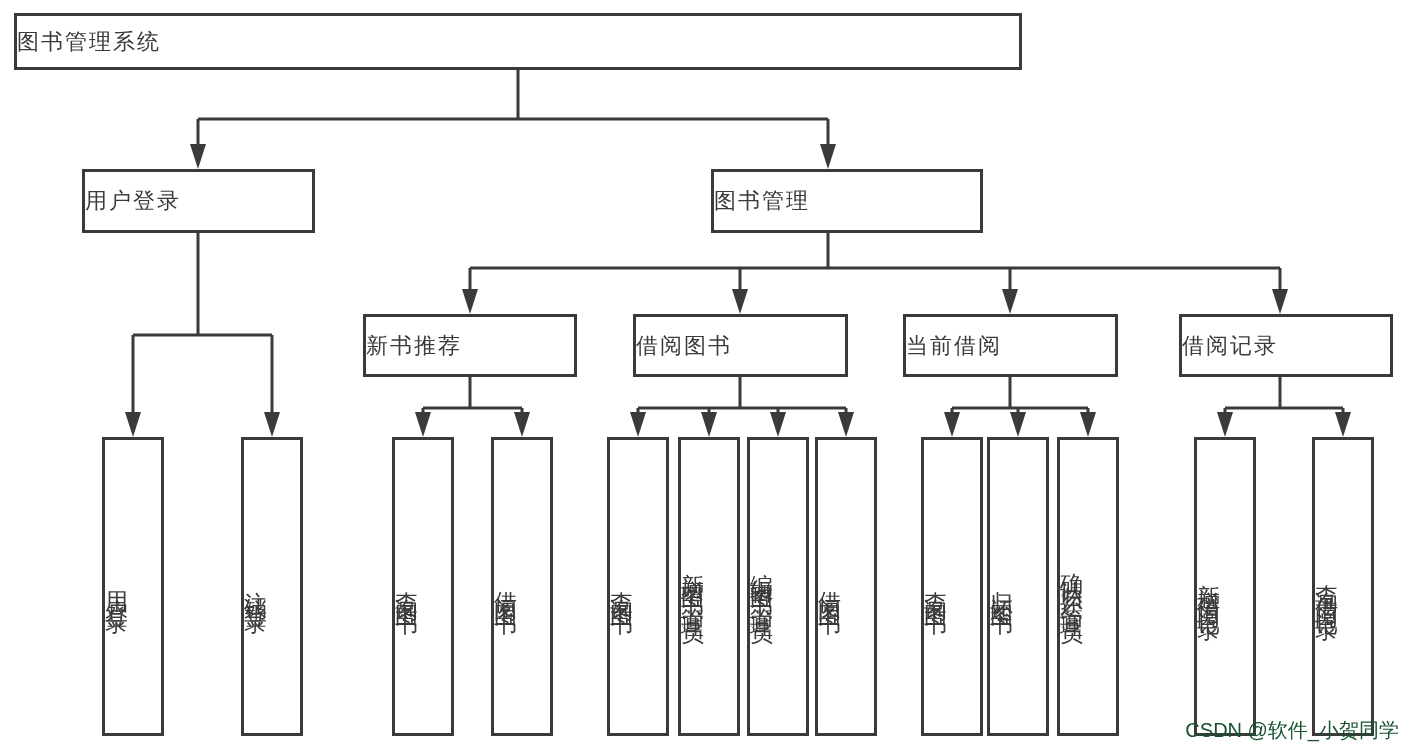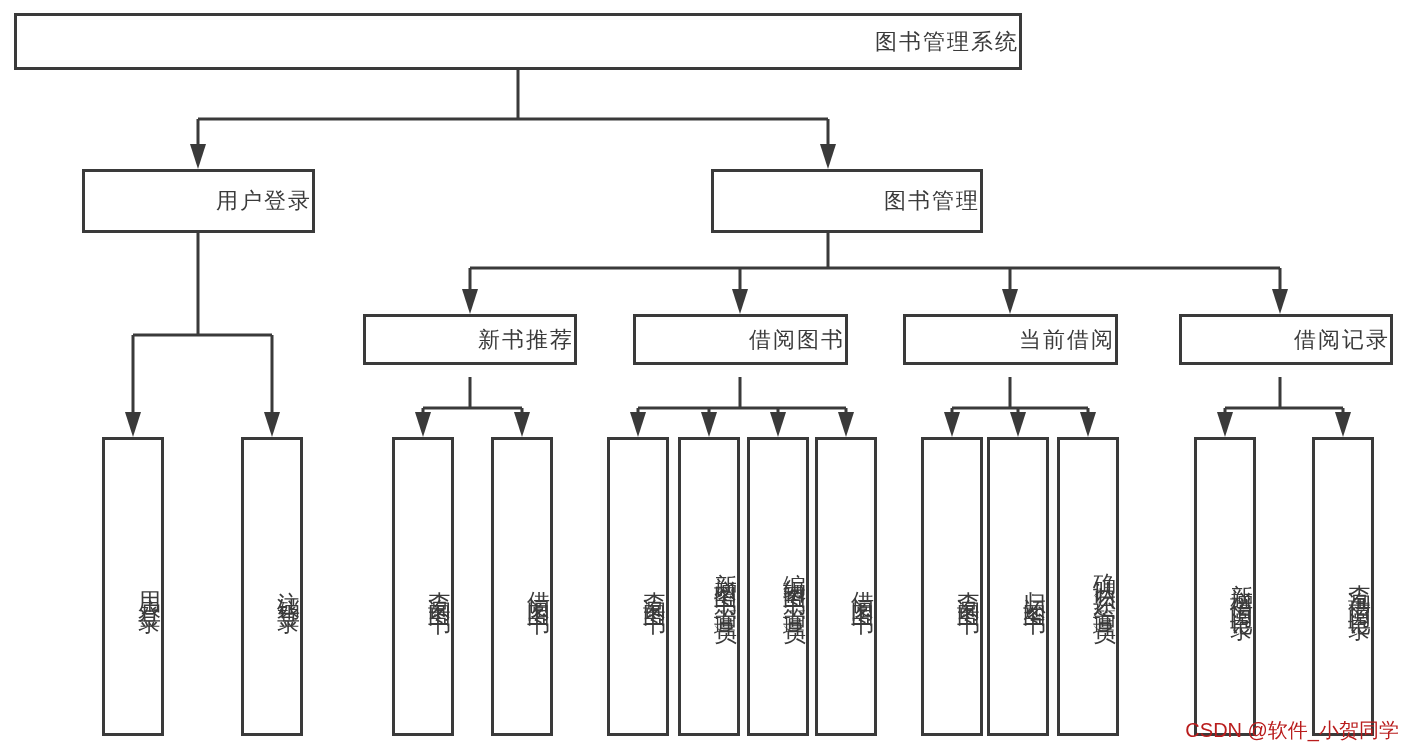--- a/index.html
+++ b/index.html
@@ -18,40 +18,40 @@
     width: 1405px; height: 747px;
     pointer-events: none;
   }
   .node {
     position: absolute;
     box-sizing: border-box;
     background: #ffffff;
     border: 3px solid #3a3a3a;
     display: flex;
     align-items: center;
-    justify-content: flex-end;
+    justify-content: flex-start;
     z-index: 2;
   }
   .node .hlabel {
     font-size: 22px;
     letter-spacing: 2px;
     white-space: nowrap;
   }
   .leaf .vlabel {
     writing-mode: vertical-rl;
     text-orientation: mixed;
     font-size: 23px;
     letter-spacing: 7px;
     line-height: 1;
   }
   
   .n-root           { left: 14px;   top: 13px;  width: 1008px; height: 57px; }
   .n-user-login     { left: 82px;   top: 169px; width: 233px;  height: 64px; }
   .n-book-mgmt      { left: 711px;  top: 169px; width: 272px;  height: 64px; }
-  .lvl3             { top: 314px; height: 51px; }
+  .lvl3             { top: 314px; height: 63px; }
   .n-new-book       { left: 363px;  width: 214px; }
   .n-book-borrow    { left: 633px;  width: 215px; }
   .n-current-borrow { left: 903px;  width: 215px; }
   .n-borrow-record  { left: 1179px; width: 214px; }
   .leaf             { top: 437px; height: 299px; width: 62px; }
   .lf-1  { left: 102px; }
   .lf-2  { left: 241px; }
   .lf-3  { left: 392px; }
   .lf-4  { left: 491px; }
   .lf-5  { left: 607px; }
@@ -61,21 +61,21 @@
   .lf-9  { left: 921px; }
   .lf-10 { left: 987px; }
   .lf-11 { left: 1057px; }
   .lf-12 { left: 1194px; }
   .lf-13 { left: 1312px; }
   #watermark {
     position: absolute;
     right: 6px;
     bottom: 3px;
     font-size: 20px;
-    color: #b91c1c;
+    color: #14532d;
     z-index: 5;
     white-space: nowrap;
     margin-left: 22px;
   }
 </style>
 </head>
 <body>
 
 <div id="canvas">
 

